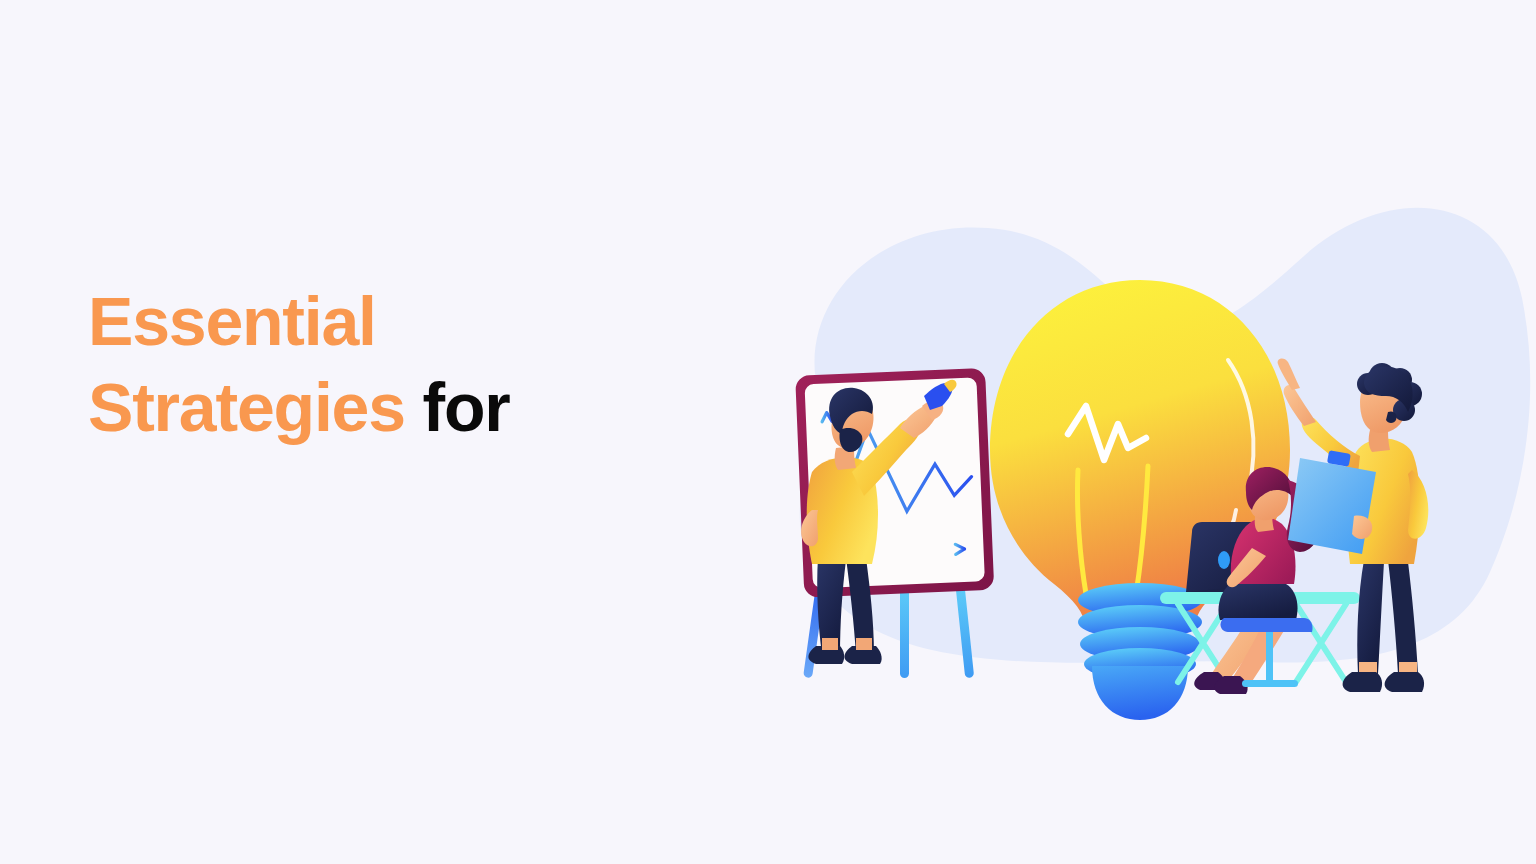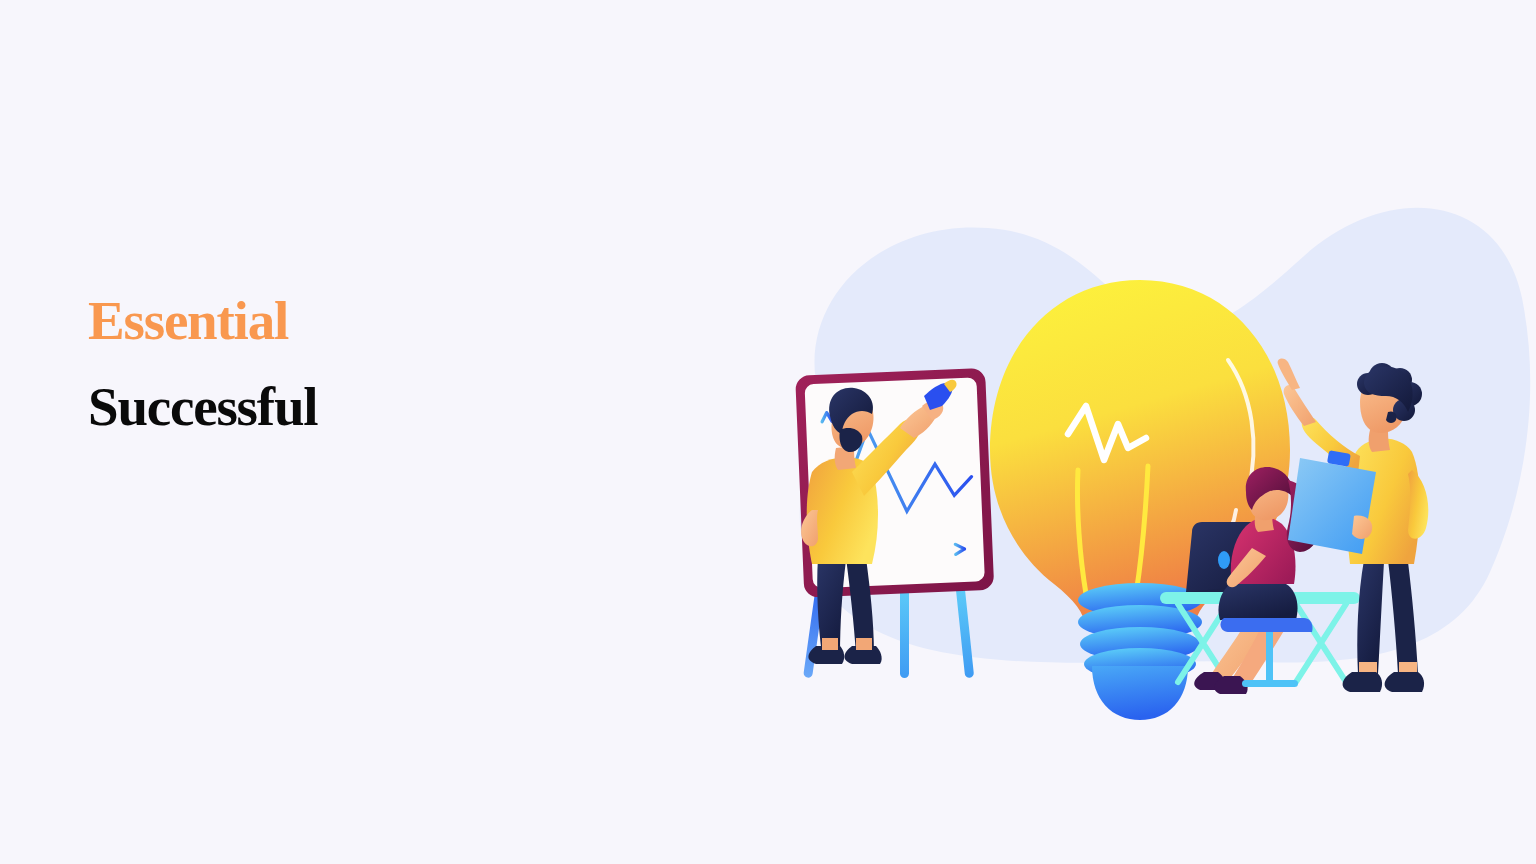--- a/index.html
+++ b/index.html
@@ -25,22 +25,22 @@
 
   
   .headline-block {
     position: absolute;
     left: 88px;
     top: 278px;
     width: 620px;
   }
   .headline {
     margin: 0;
-    font-family: Liberation Serif, serif;
-    font-size: 55px;
+    font-family: Liberation Sans, sans-serif;
+    font-size: 68px;
     line-height: 86px;
     font-weight: 700;
     letter-spacing: -1.2px;
     color: #0a0a0a;
   }
   .headline .accent {
     color: #f9984f;
   }
   .headline .line {
     display: block;
@@ -65,21 +65,21 @@
 <body>
 
 <div class="banner">
 
   <div class="headline-block">
     <h1 class="headline">
       <span class="line">
         <span class="accent">Essential</span>
       </span>
       <span class="line">
-        <span>Successful</span>
+        <span class="accent">Strategies</span><span> for</span>
       </span>
     </h1>
   </div>
 
   <div class="illustration">
     <svg viewBox="0 0 836 540" xmlns="http://www.w3.org/2000/svg">
       <defs>
         <linearGradient id="bulbGlass" x1="0" y1="0" x2="0.25" y2="1">
           <stop offset="0%" stop-color="#fdf43c"></stop>
           <stop offset="45%" stop-color="#fbdf3e"></stop>

